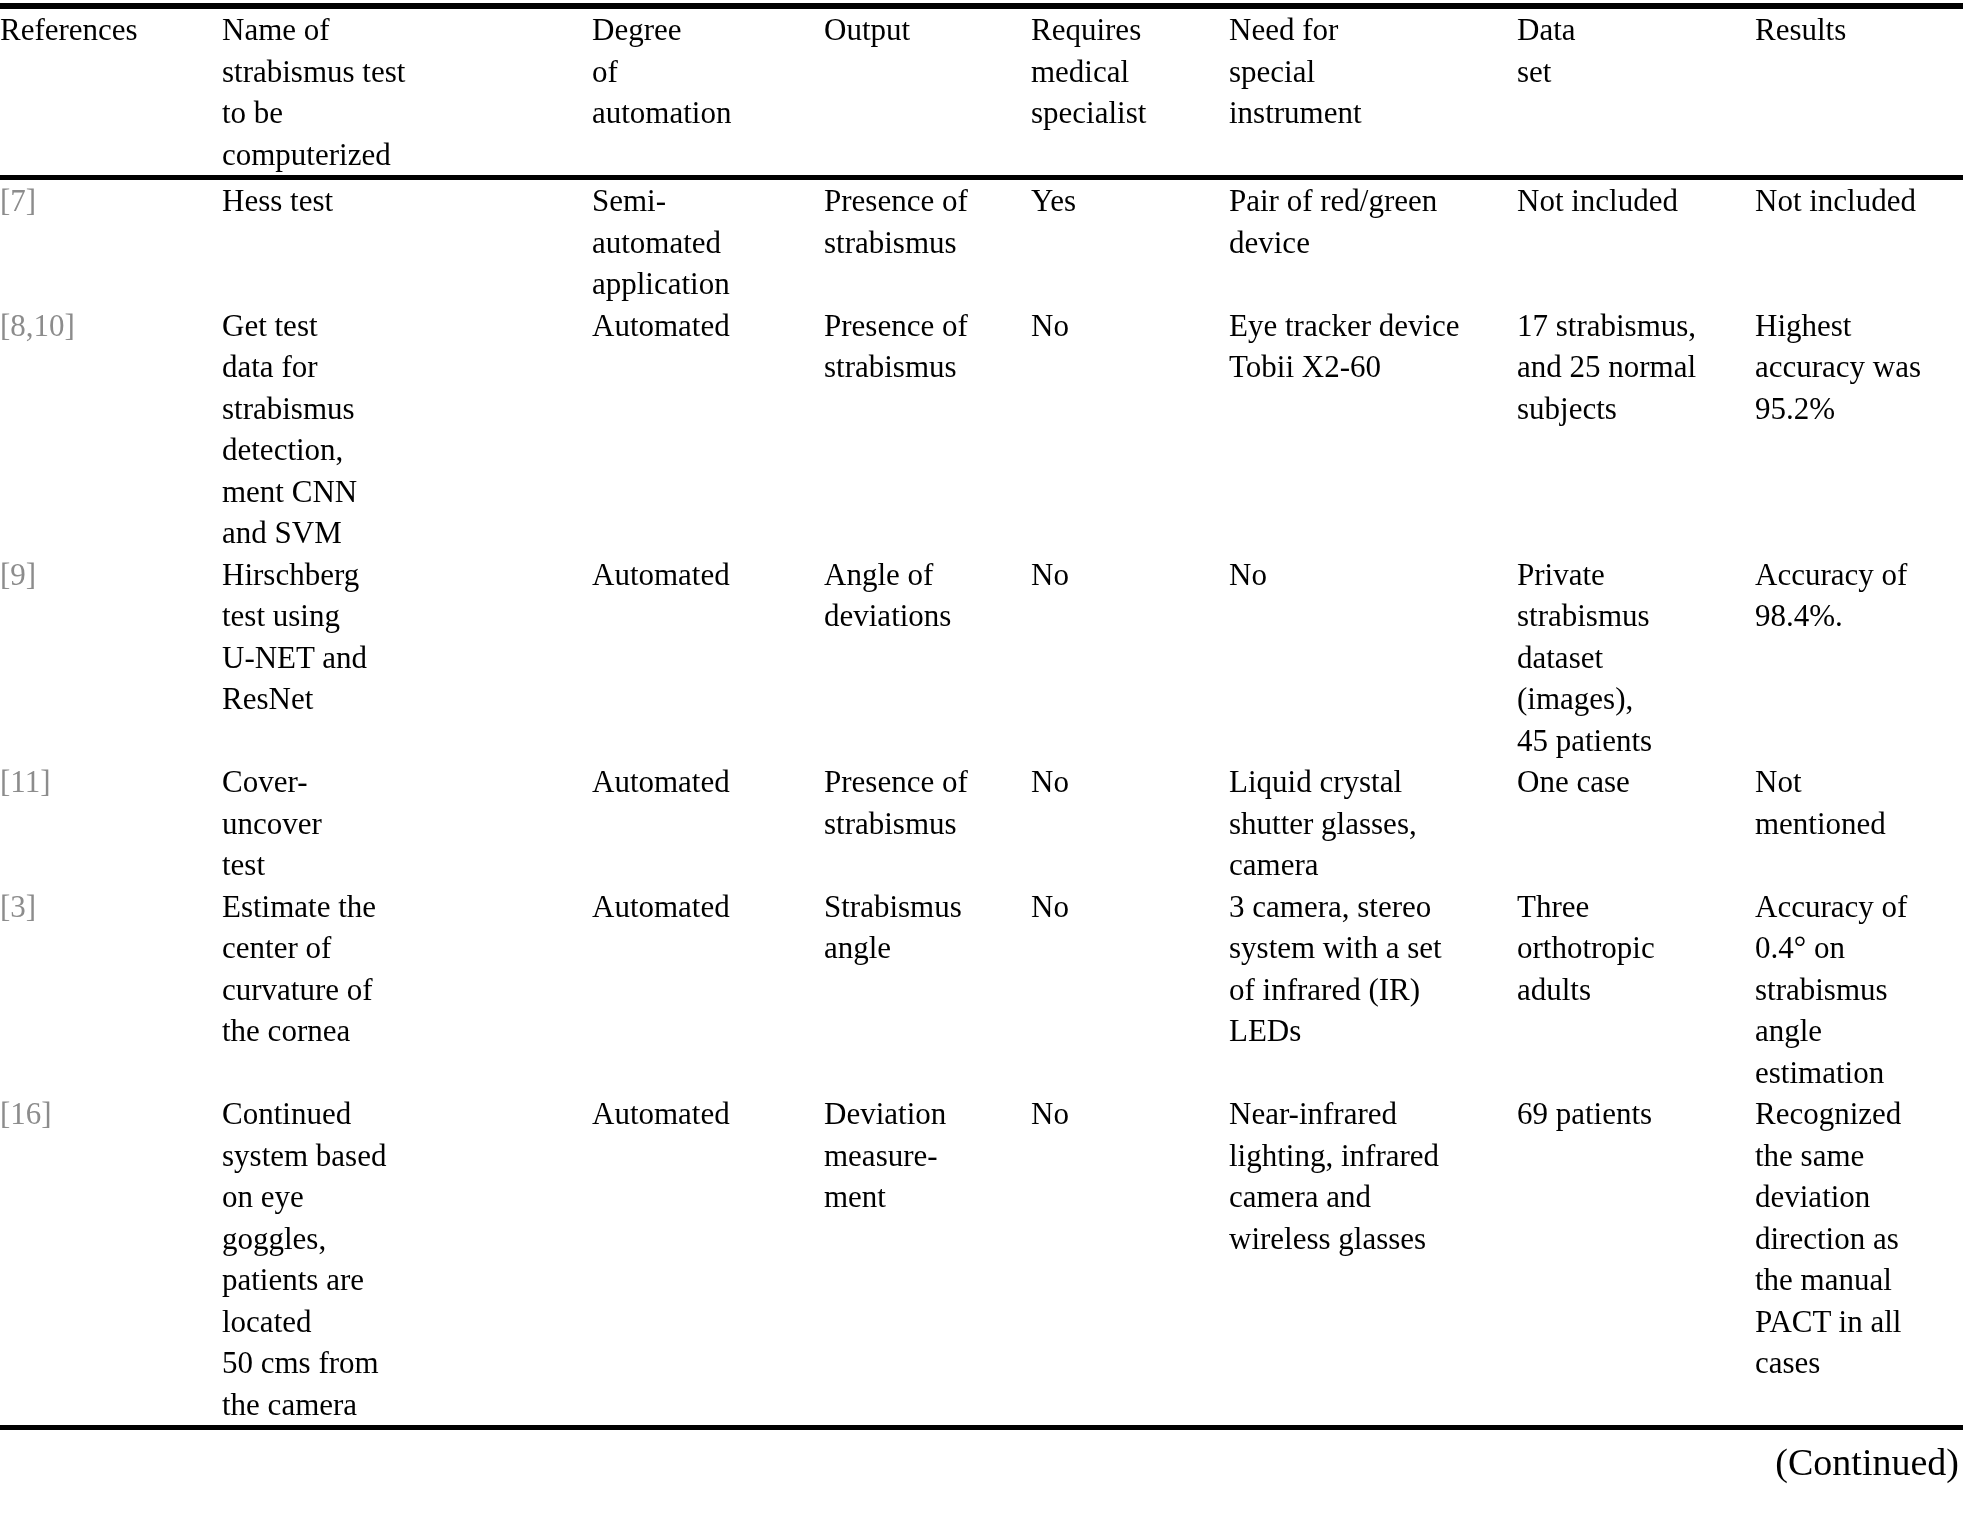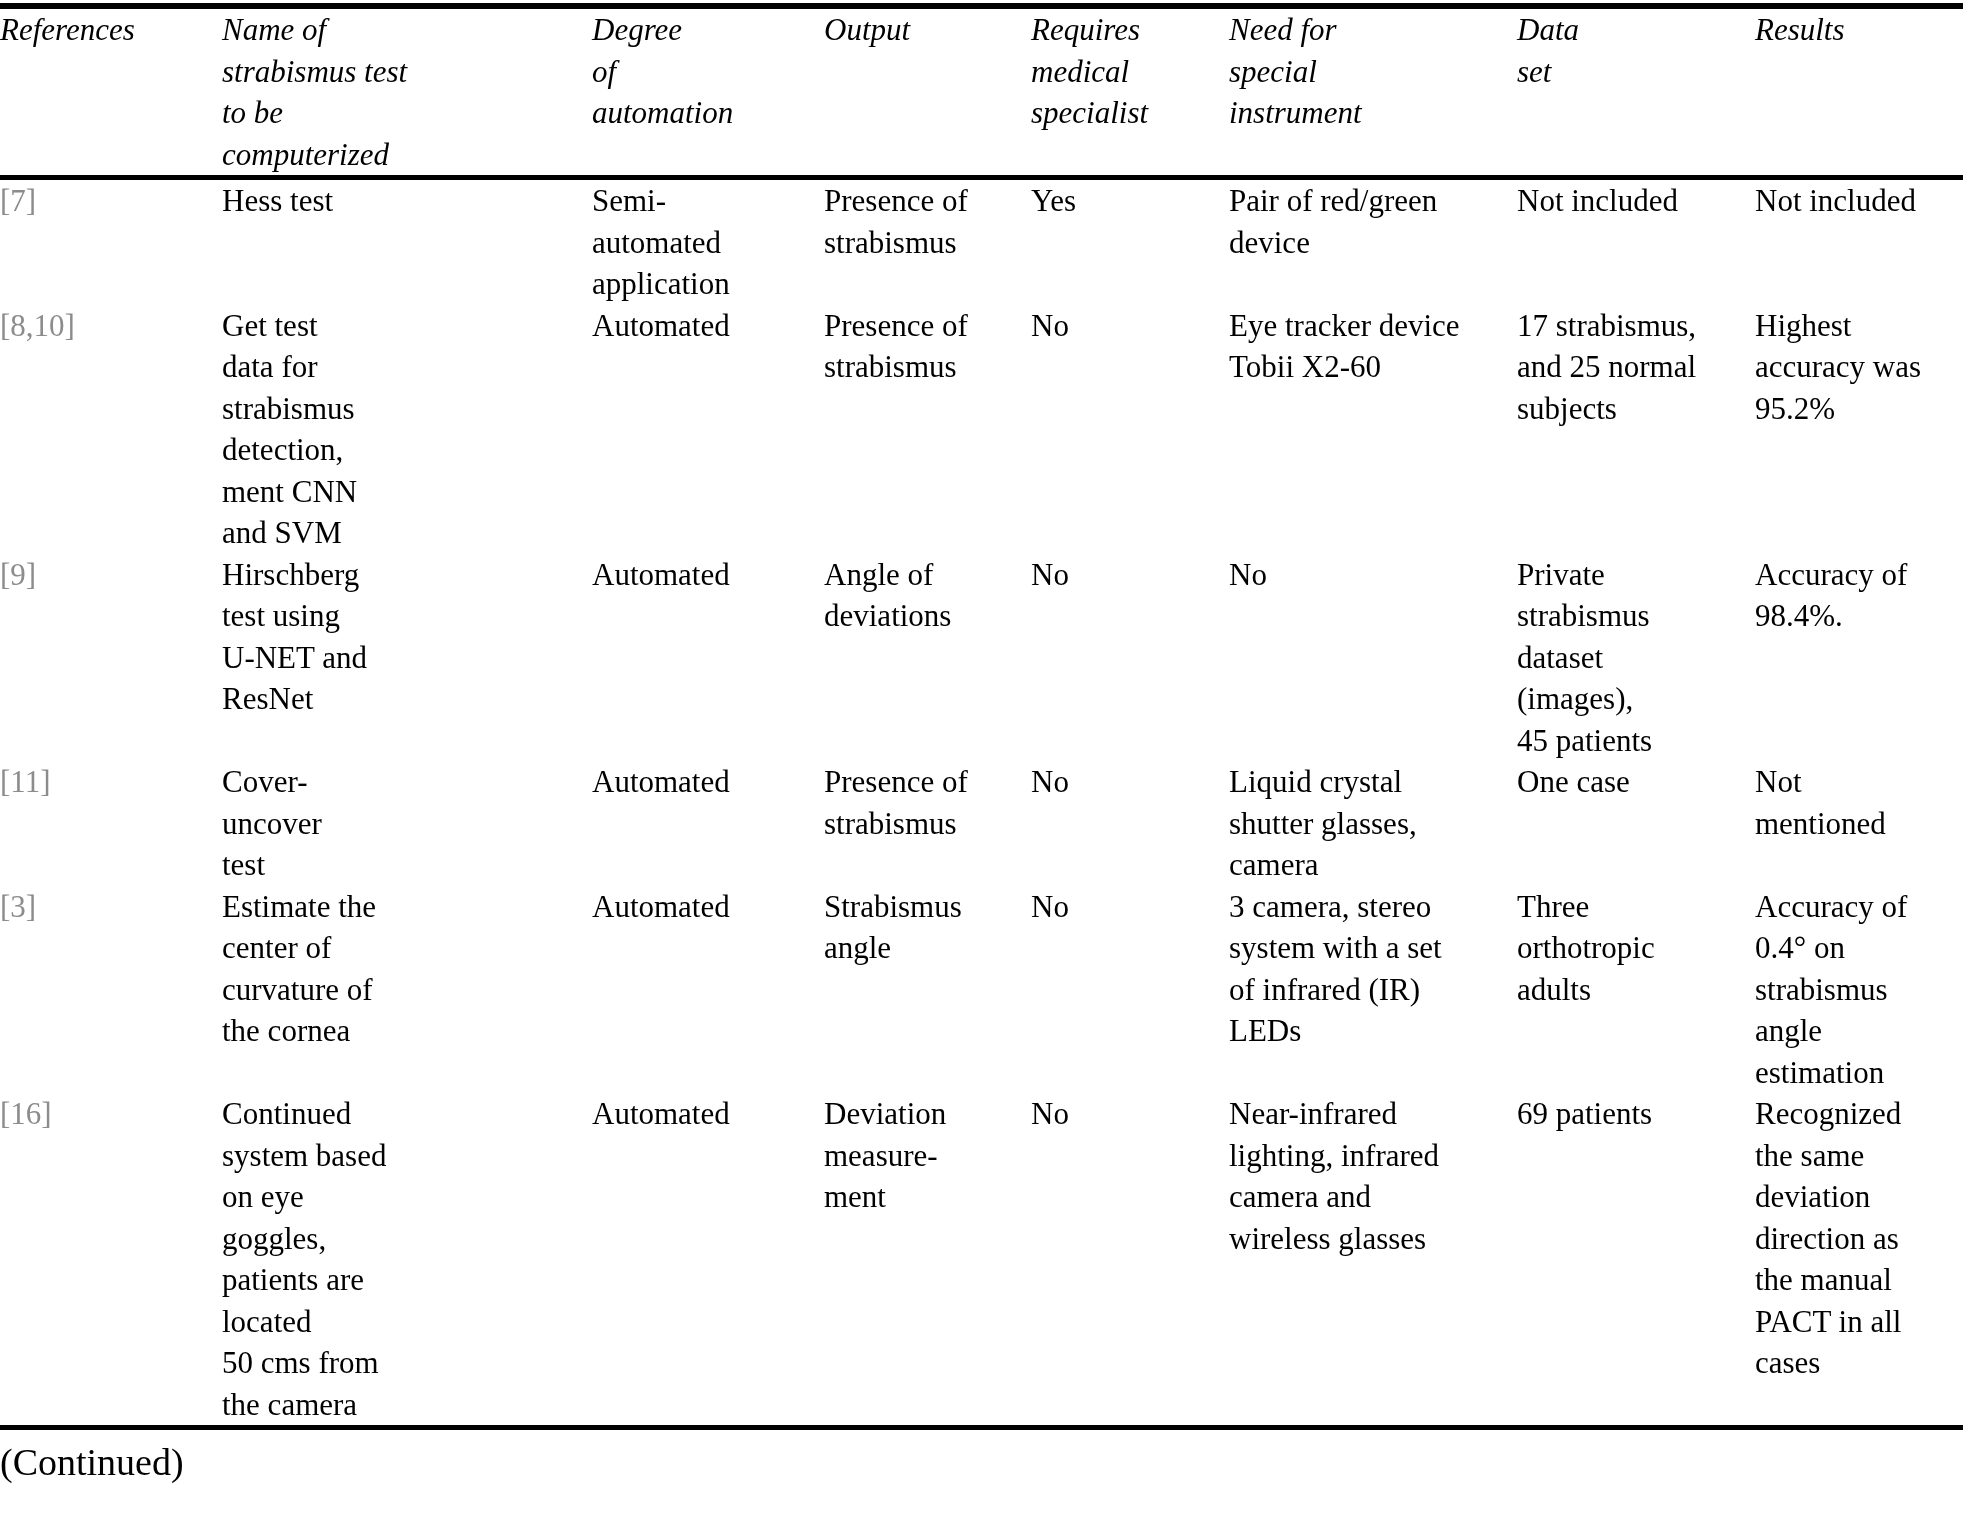--- a/index.html
+++ b/index.html
@@ -46,29 +46,29 @@
   
   col.c0 { width: 222px; }
   col.c1 { width: 370px; }
   col.c2 { width: 232px; }
   col.c3 { width: 207px; }
   col.c4 { width: 198px; }
   col.c5 { width: 288px; }
   col.c6 { width: 238px; }
   col.c7 { width: 208px; }
 
-  thead td { padding-top: 13px; padding-bottom: 8px; font-style: italic; }
+  thead td { padding-top: 13px; padding-bottom: 8px; }
   tbody td { padding-top: 8px; padding-bottom: 0px; }
 
   .ref { color: #8c8c8c; }
 
   .cellline { display: block; white-space: pre; }
 
   .footer {
-    text-align: left;
+    text-align: right;
     font-size: 38px;
     line-height: 52px;
     padding-top: 6px;
     padding-right: 4px;
   }
 </style>
 </head>
 <body>
 
 <div class="page">

